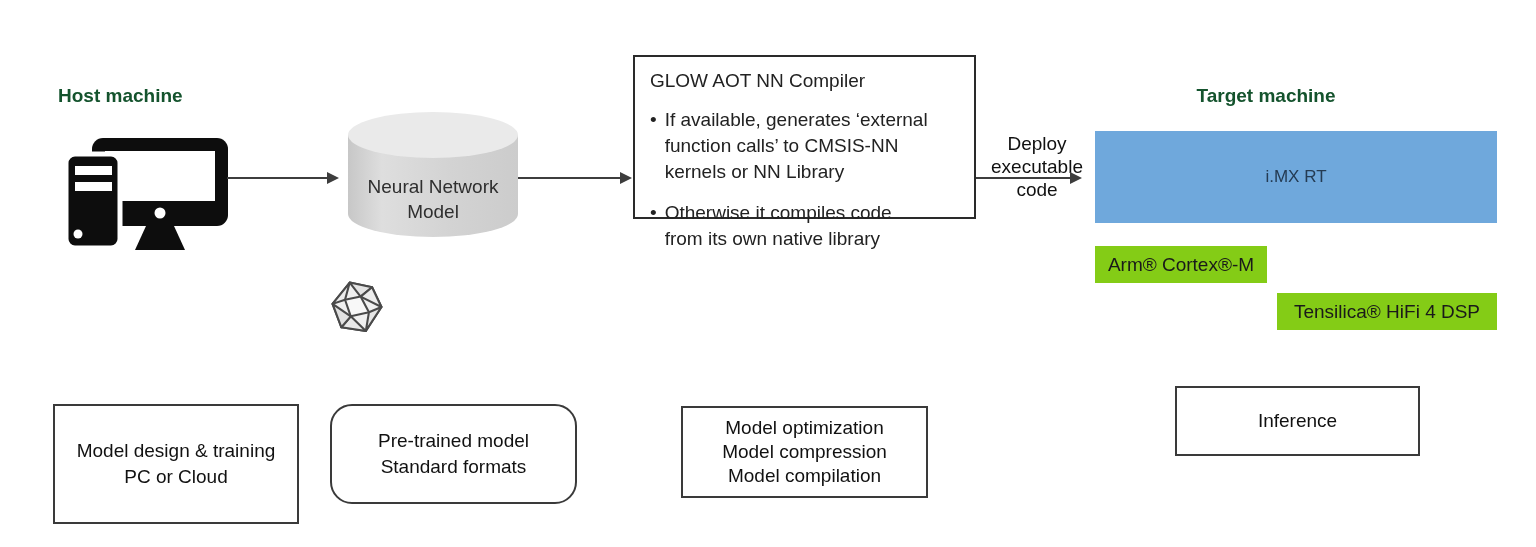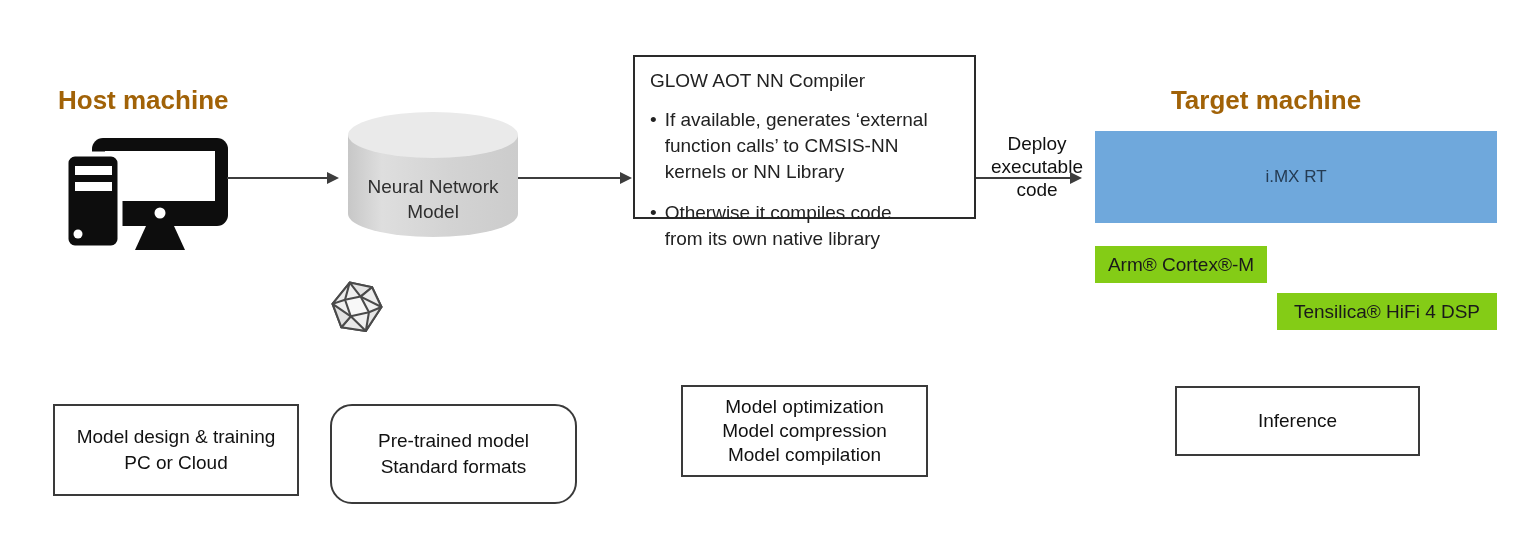--- a/index.html
+++ b/index.html
@@ -1,21 +1,21 @@
 <!DOCTYPE html>
 <html><head>
 <meta charset="utf-8">
 <style>
   html,body{margin:0;padding:0;background:#ffffff;}
   .canvas{
     position:relative;width:1536px;height:547px;background:#ffffff;
     font-family:"Liberation Sans",sans-serif;color:#1a1a1a;overflow:hidden;
   }
   .title{
-    position:absolute;font-size:26px;font-weight:bold;color:#a16207;white-space:nowrap;
+    position:absolute;font-size:19px;font-weight:bold;color:#14532d;white-space:nowrap;
   }
   .host-title{left:58px;top:85px;}
   .target-title{left:1140px;top:85px;width:252px;text-align:center;}
 
   .pc-icon{position:absolute;left:64px;top:138px;width:164px;height:114px;}
   .cylinder-svg{position:absolute;left:347px;top:111px;width:172px;height:128px;}
   .cyl-label{
     position:absolute;left:347px;top:174px;width:172px;text-align:center;
     font-size:19px;line-height:25px;color:#2f2f2f;
   }
@@ -62,23 +62,23 @@
     font-size:19px;color:#1a1a1a;white-space:nowrap;
   }
   .chip1{left:1095px;width:172px;}
   .chip2{left:1277px;width:220px;margin-top:47px;}
 
   .stage{
     position:absolute;box-sizing:border-box;border:2px solid #3a3a3a;background:#fff;
     display:flex;flex-direction:column;align-items:center;justify-content:center;
     font-size:19px;line-height:26px;text-align:center;color:#111;
   }
-  .stage1{left:53px;top:404px;width:246px;height:92px;}
+  .stage1{left:53px;top:404px;width:246px;height:120px;}
   .stage2{left:330px;top:404px;width:247px;height:100px;border-radius:22px;}
-  .stage3{left:681px;top:385px;width:247px;height:92px;line-height:24px;}
+  .stage3{left:681px;top:406px;width:247px;height:92px;line-height:24px;}
   .stage4{left:1175px;top:386px;width:245px;height:70px;}
 </style>
 </head>
 <body>
 
 <div class="canvas">
 
   <div class="title host-title">Host machine</div>
 
   <svg class="pc-icon" viewBox="0 0 164 114" xmlns="http://www.w3.org/2000/svg">

